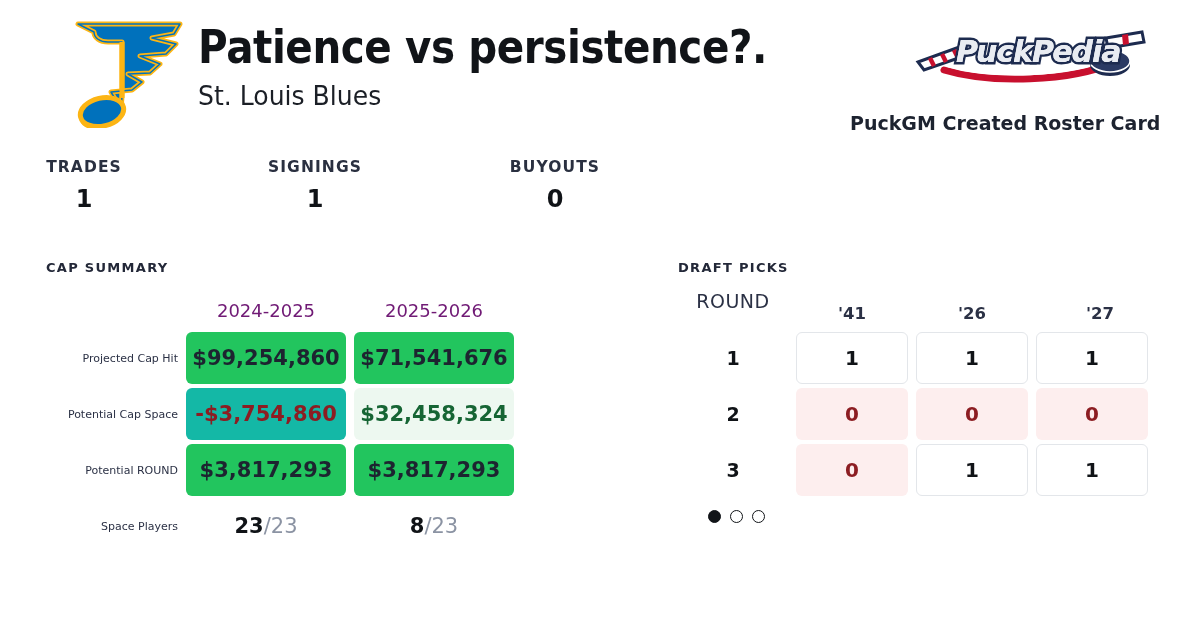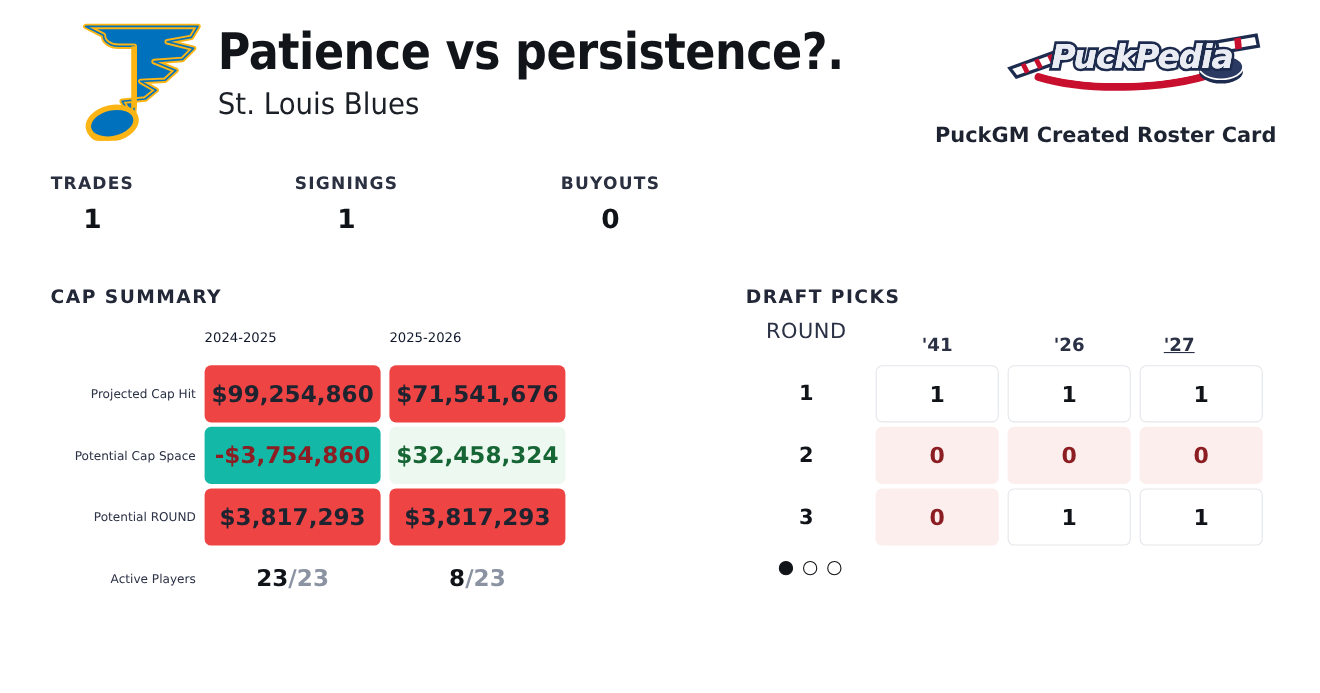--- a/index.html
+++ b/index.html
@@ -45,69 +45,69 @@
     color: #2a3040; text-transform: uppercase;
   }
   .stat-value { font-size: 24px; font-weight: bold; color: #101317; margin-top: 9px; }
   .stat-trades   { left: -16px; }
   .stat-signings { left: 215px; }
   .stat-buyouts  { left: 455px; }
 
   
   .section-heading {
     position: absolute;
-    font-size: 17px; font-weight: bold; letter-spacing: 1.3px;
+    font-size: 13px; font-weight: bold; letter-spacing: 1.3px;
     color: #232838; text-transform: uppercase;
   }
   .heading-cap   { left: 46px;  top: 260px; }
   .heading-draft { left: 678px; top: 260px; }
 
   
   .cap-table { position: absolute; left: 46px; top: 300px; width: 500px; }
   .cap-head { position: relative; height: 32px; }
   .cap-season {
-    position: absolute; top: 0; width: 160px; text-align: left;
-    font-size: 12px; color: #0f172a;
+    position: absolute; top: 0; width: 160px; text-align: center;
+    font-size: 18px; color: #701a75;
   }
   .cap-season-0 { left: 140px; }
   .cap-season-1 { left: 308px; }
 
   .cap-row { position: relative; height: 52px; margin-bottom: 4px; }
   .cap-row-label {
     position: absolute; left: 0; top: 0; width: 140px; height: 52px;
     display: flex; align-items: center; justify-content: flex-end;
     font-size: 11px; color: #2b3145; padding-right: 8px; white-space: nowrap;
   }
   .cap-cell {
     position: absolute; top: 0; width: 160px; height: 52px;
     display: flex; align-items: center; justify-content: center;
     border-radius: 6px; font-size: 21px; font-weight: bold;
   }
   .cap-cell-0 { left: 140px; }
   .cap-cell-1 { left: 308px; }
-  .tone-neutral  { background: #ef4444; color: #1d2430; }
+  .tone-neutral  { background: #22c55e; color: #1d2430; }
   .tone-negative { background: #14b8a6; color: #8c1d22; }
   .tone-positive { background: #edf8f0; color: #166534; }
   .tone-plain    { background: transparent; color: #101317; }
-  .frac-total { color: #8b93a3; font-weight: bold; }
+  .frac-total { color: #8b93a3; font-weight: normal; }
 
   
   .draft-table { position: absolute; left: 678px; top: 290px; width: 480px; }
   .draft-head { position: relative; height: 42px; }
   .draft-round-head {
     position: absolute; left: 0; top: 0; width: 110px; text-align: center;
     font-size: 19px; color: #2b3145; letter-spacing: 0.5px;
   }
   .draft-year {
     position: absolute; top: 14px; width: 112px; text-align: center;
     font-size: 16.5px; font-weight: bold; color: #2b3145;
   }
   .draft-year-0 { left: 118px; }
   .draft-year-1 { left: 238px; }
-  .draft-year-2 { left: 338px; text-decoration: underline; }
+  .draft-year-2 { left: 366px; }
 
   .draft-row { position: relative; height: 52px; margin-bottom: 4px; }
   .draft-round-label {
     position: absolute; left: 0; top: 0; width: 110px; height: 52px;
     display: flex; align-items: center; justify-content: center;
     font-size: 19px; font-weight: bold; color: #101317;
   }
   .draft-cell {
     position: absolute; top: 0; width: 112px; height: 52px;
     display: flex; align-items: center; justify-content: center;
@@ -210,21 +210,21 @@
       <div class="cap-cell cap-cell-1 tone-positive">$32,458,324</div>
     </div>
 
     <div class="cap-row">
       <div class="cap-row-label">Potential ROUND</div>
       <div class="cap-cell cap-cell-0 tone-neutral">$3,817,293</div>
       <div class="cap-cell cap-cell-1 tone-neutral">$3,817,293</div>
     </div>
 
     <div class="cap-row">
-      <div class="cap-row-label">Active Players</div>
+      <div class="cap-row-label">Space Players</div>
       <div class="cap-cell cap-cell-0 tone-plain">
         <span>23</span>
           <span class="frac-total">/23</span>
       </div>
       <div class="cap-cell cap-cell-1 tone-plain">
         <span>8</span>
           <span class="frac-total">/23</span>
       </div>
     </div>
   </div>

